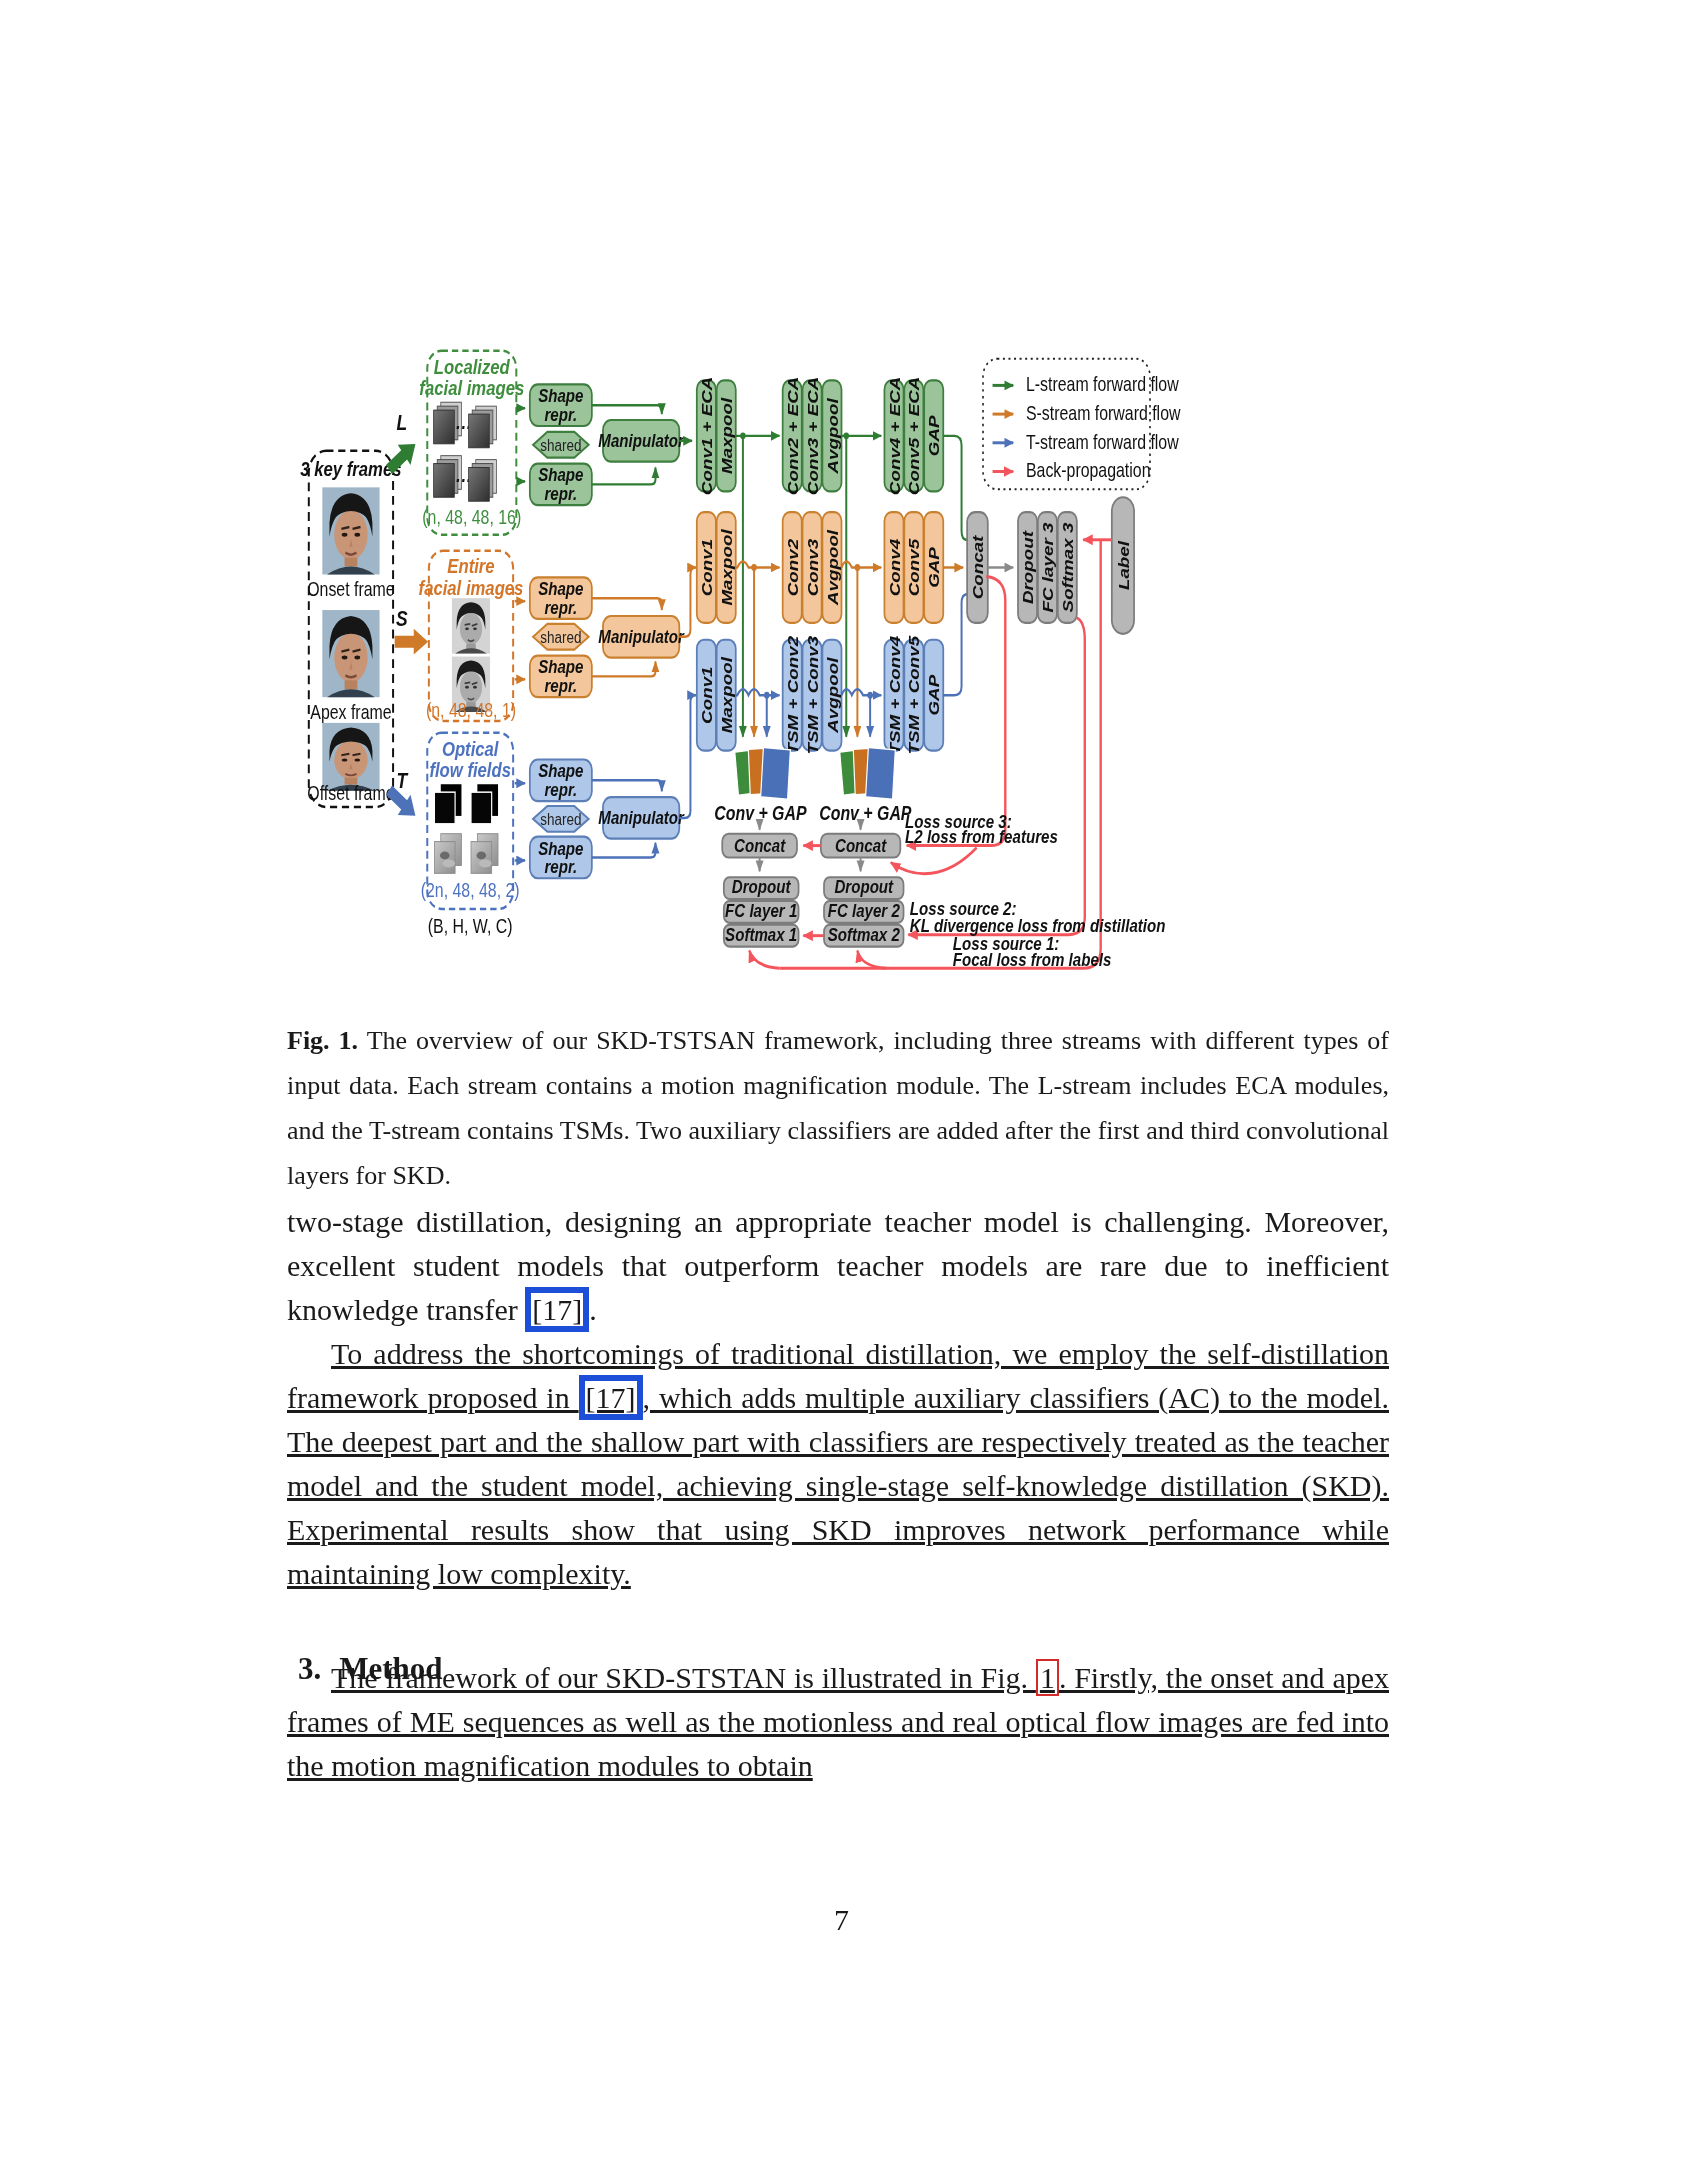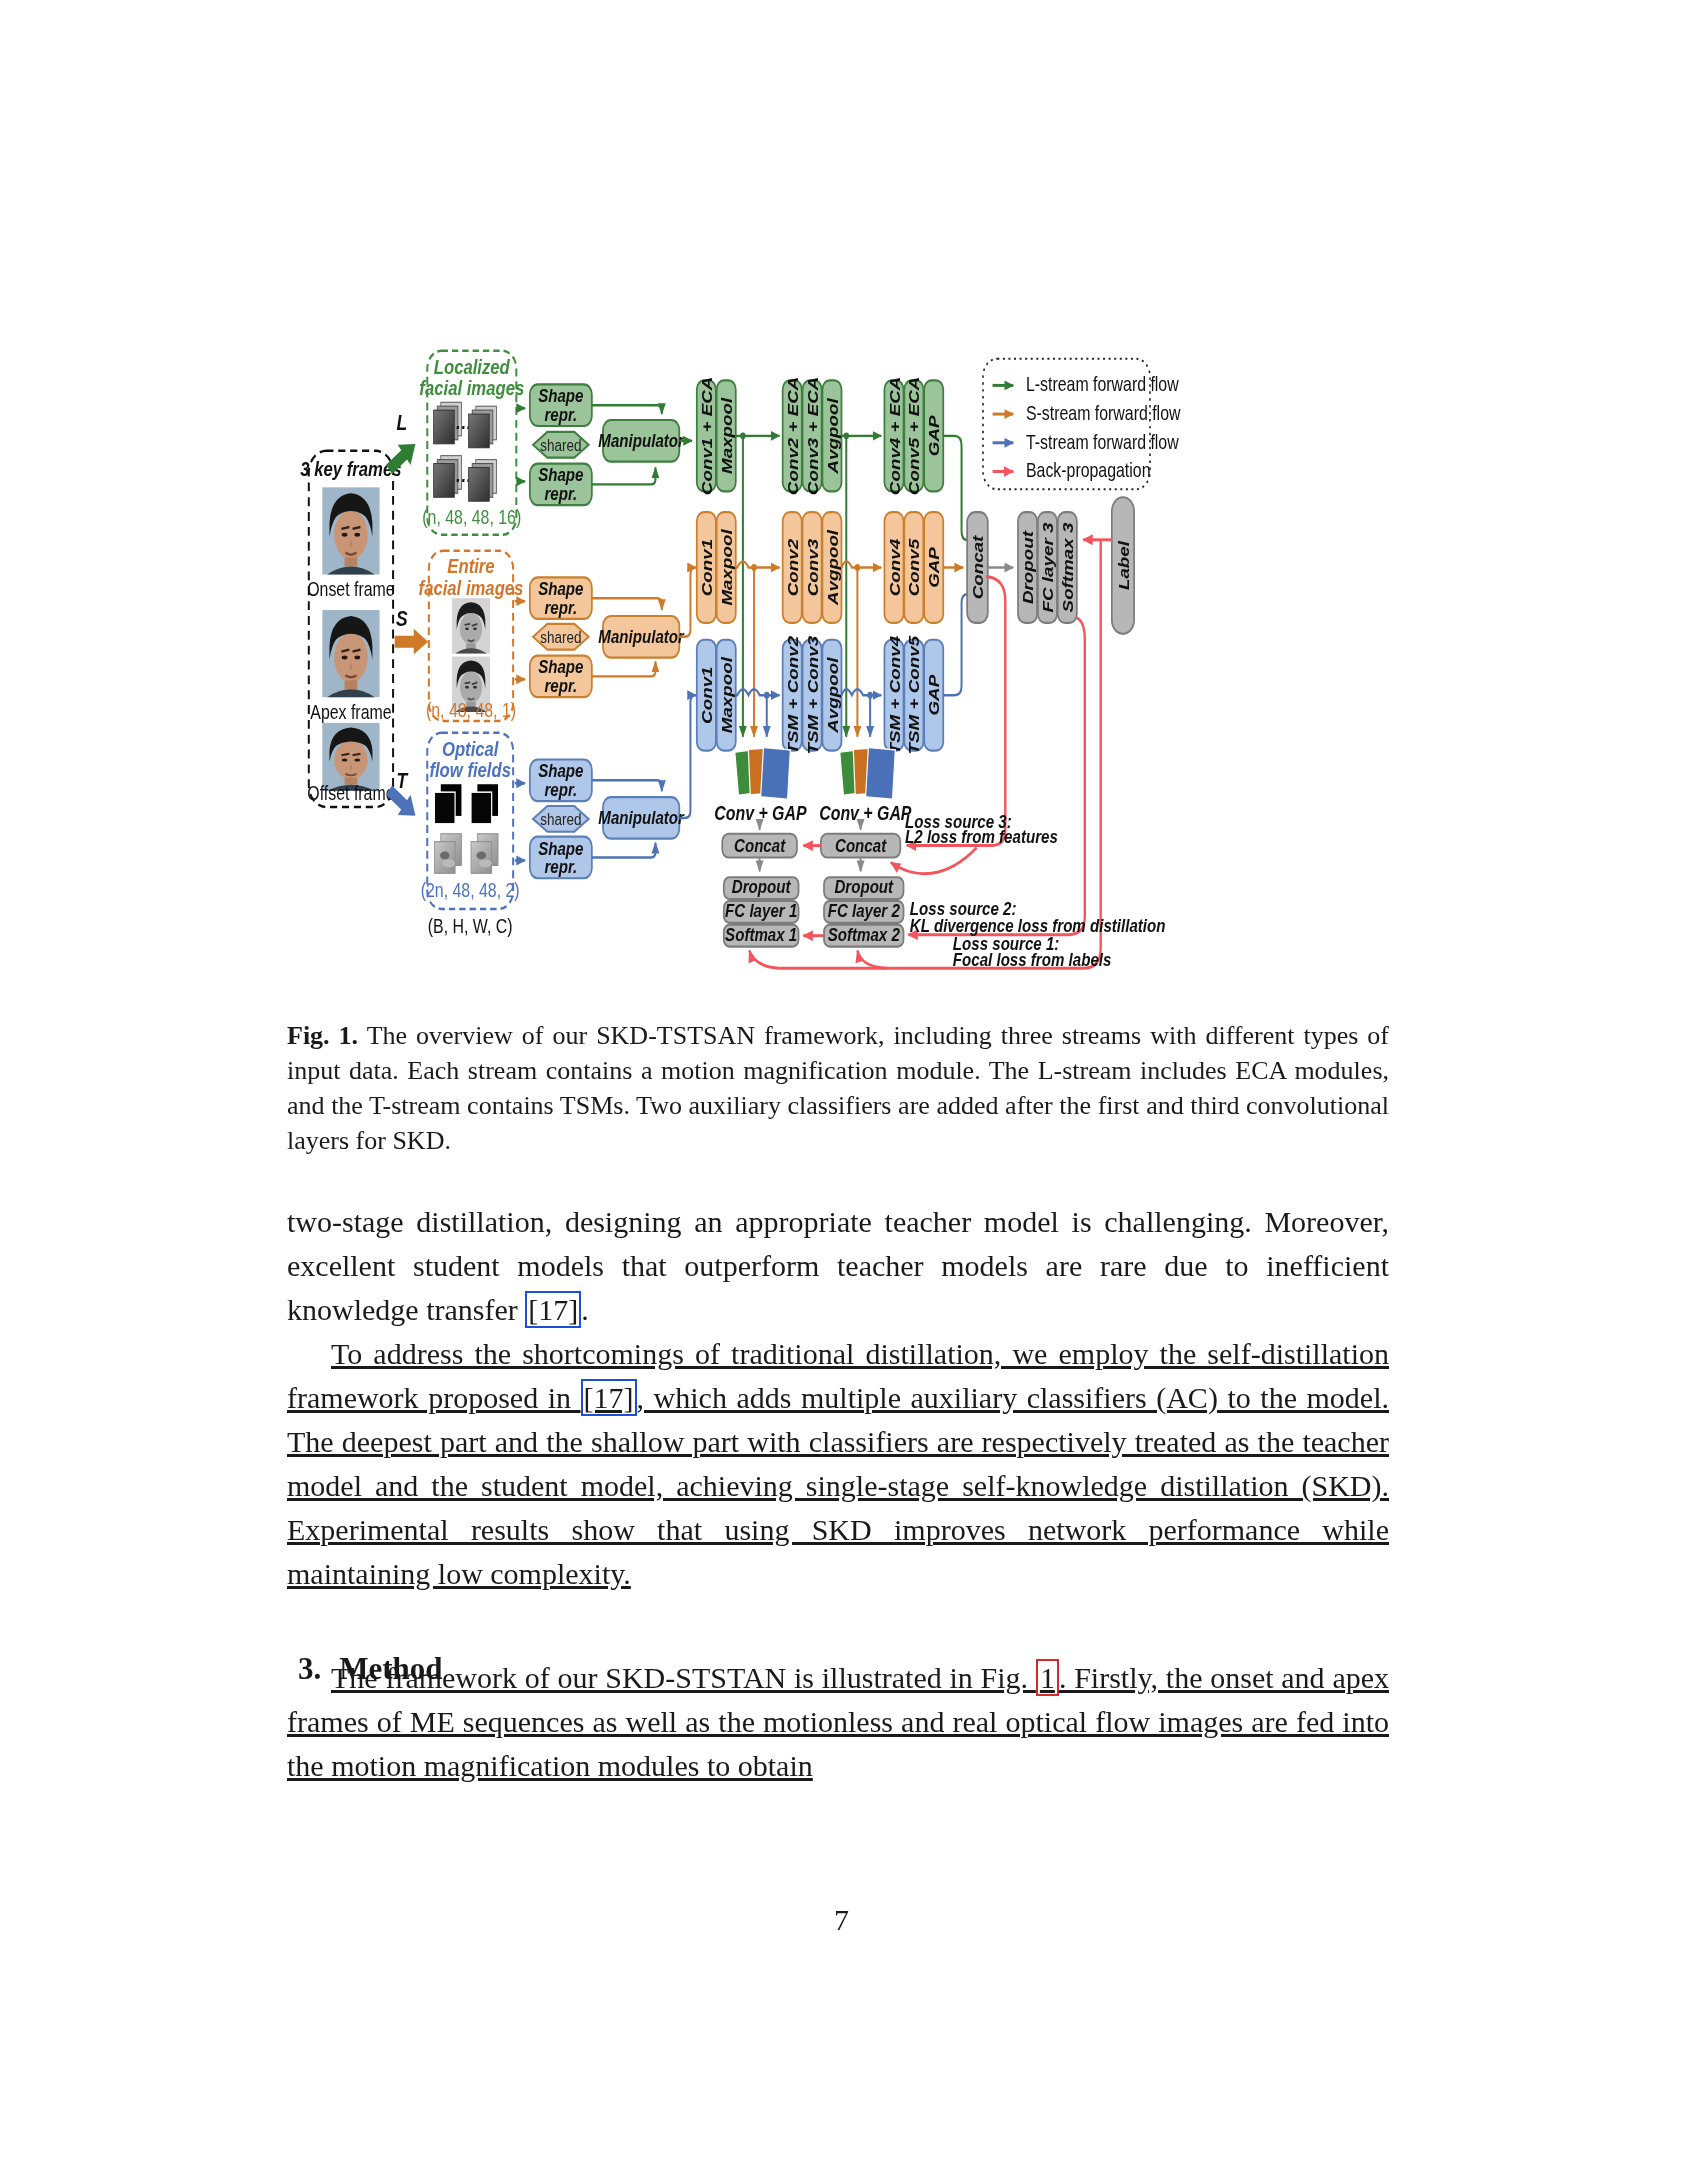--- a/index.html
+++ b/index.html
@@ -19,27 +19,27 @@
   .ob{fill:#f3c79b;stroke:#c9802f;stroke-width:2.2;}
   .bb{fill:#afc7e8;stroke:#5c7fb8;stroke-width:2.2;}
   .kb{fill:#b7b7b7;stroke:#7c7c7c;stroke-width:2.2;}
   .lng{stroke:#2e7d32;stroke-width:2.5;fill:none;}
   .lno{stroke:#cf7a28;stroke-width:2.5;fill:none;}
   .lnb{stroke:#4d72b8;stroke-width:2.5;fill:none;}
   .lnk{stroke:#8a8a8a;stroke-width:2.5;fill:none;}
   .lnr{stroke:#f4555c;stroke-width:3;fill:none;}
   
   .caption{position:absolute;left:287px;top:1018px;width:1102px;
-           font-size:26px;line-height:35px;text-align:justify;}
+           font-size:26px;line-height:45px;text-align:justify;}
   .caption b{font-weight:bold;}
   .bodyblock{position:absolute;left:287px;width:1102px;
              font-size:30px;line-height:44px;text-align:justify;}
   .bodyblock p{margin:0;}
   .ind{text-indent:44px;text-decoration:underline;}
-  .cite-g{border:2px solid #1d4ed8;padding:0 1px;}
+  .cite-g{border:6px solid #1d4ed8;padding:0 1px;}
   .cite-r{border:2px solid #d42a2a;padding:0 2px;}
   .h2{position:absolute;left:298px;top:1651px;font-size:31px;font-weight:bold;}
   .h2 .sp{margin-left:18px;}
   .pagenum{position:absolute;left:0;top:1903px;width:1683px;text-align:center;font-size:30px;}
 </style>
 </head>
 <body>
 
 <div id="fig">
 <svg width="1129" height="673" viewBox="280 330 1420 680" preserveAspectRatio="none">

